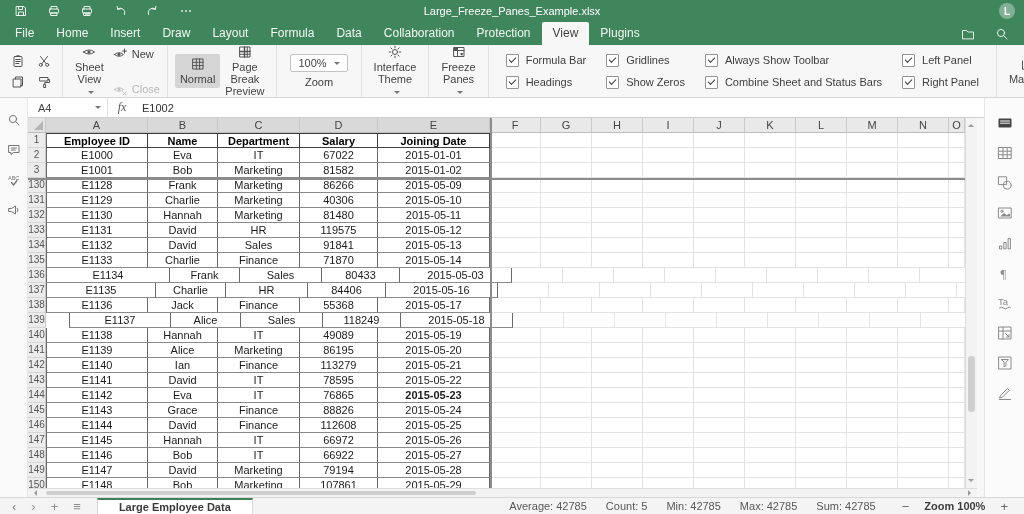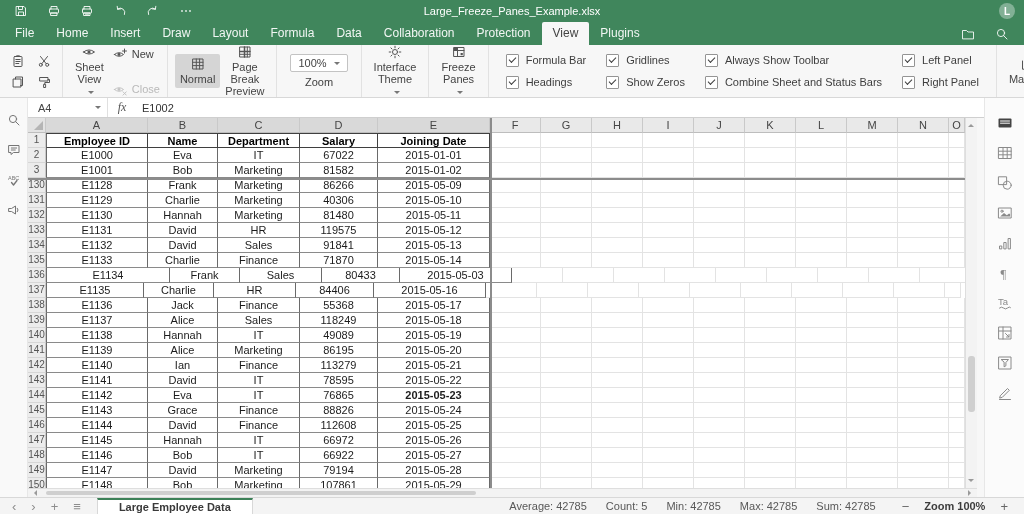--- a/index.html
+++ b/index.html
@@ -696,21 +696,21 @@
         <div class="gcell ecell" style="width: 51px;"></div>
         <div class="gcell ecell" style="width: 51px;"></div>
         <div class="gcell ecell" style="width: 51px;"></div>
         <div class="gcell ecell" style="width: 51px;"></div>
         <div class="gcell ecell" style="width: 51px;"></div>
         <div class="gcell ecell" style="width: 51px;"></div>
         <div class="gcell ecell" style="width: 16px;"></div>
       </div>
       <div class="grow">
         <div class="gcell rowhdr" style="width: 18px;">137</div>
-        <div class="gcell tcell c0" style="width: 98px;">E1135</div>
+        <div class="gcell tcell c0" style="width: 110px;">E1135</div>
         <div class="gcell tcell" style="width: 70px;">Charlie</div>
         <div class="gcell tcell" style="width: 82px;">HR</div>
         <div class="gcell tcell" style="width: 78px;">84406</div>
         <div class="gcell tcell" style="width: 112px;">2015-05-16</div>
         <div class="gcell ecell" style="width: 51px;"></div>
         <div class="gcell ecell" style="width: 51px;"></div>
         <div class="gcell ecell" style="width: 51px;"></div>
         <div class="gcell ecell" style="width: 51px;"></div>
         <div class="gcell ecell" style="width: 51px;"></div>
         <div class="gcell ecell" style="width: 51px;"></div>
@@ -732,21 +732,21 @@
         <div class="gcell ecell" style="width: 51px;"></div>
         <div class="gcell ecell" style="width: 51px;"></div>
         <div class="gcell ecell" style="width: 51px;"></div>
         <div class="gcell ecell" style="width: 51px;"></div>
         <div class="gcell ecell" style="width: 51px;"></div>
         <div class="gcell ecell" style="width: 51px;"></div>
         <div class="gcell ecell" style="width: 16px;"></div>
       </div>
       <div class="grow">
         <div class="gcell rowhdr" style="width: 18px;">139</div>
-        <div class="gcell tcell c0" style="width: 102px;">E1137</div>
+        <div class="gcell tcell c0" style="width: 102px; margin-left: 23px;">E1137</div>
         <div class="gcell tcell" style="width: 70px;">Alice</div>
         <div class="gcell tcell" style="width: 82px;">Sales</div>
         <div class="gcell tcell" style="width: 78px;">118249</div>
         <div class="gcell tcell" style="width: 112px;">2015-05-18</div>
         <div class="gcell ecell" style="width: 51px;"></div>
         <div class="gcell ecell" style="width: 51px;"></div>
         <div class="gcell ecell" style="width: 51px;"></div>
         <div class="gcell ecell" style="width: 51px;"></div>
         <div class="gcell ecell" style="width: 51px;"></div>
         <div class="gcell ecell" style="width: 51px;"></div>

